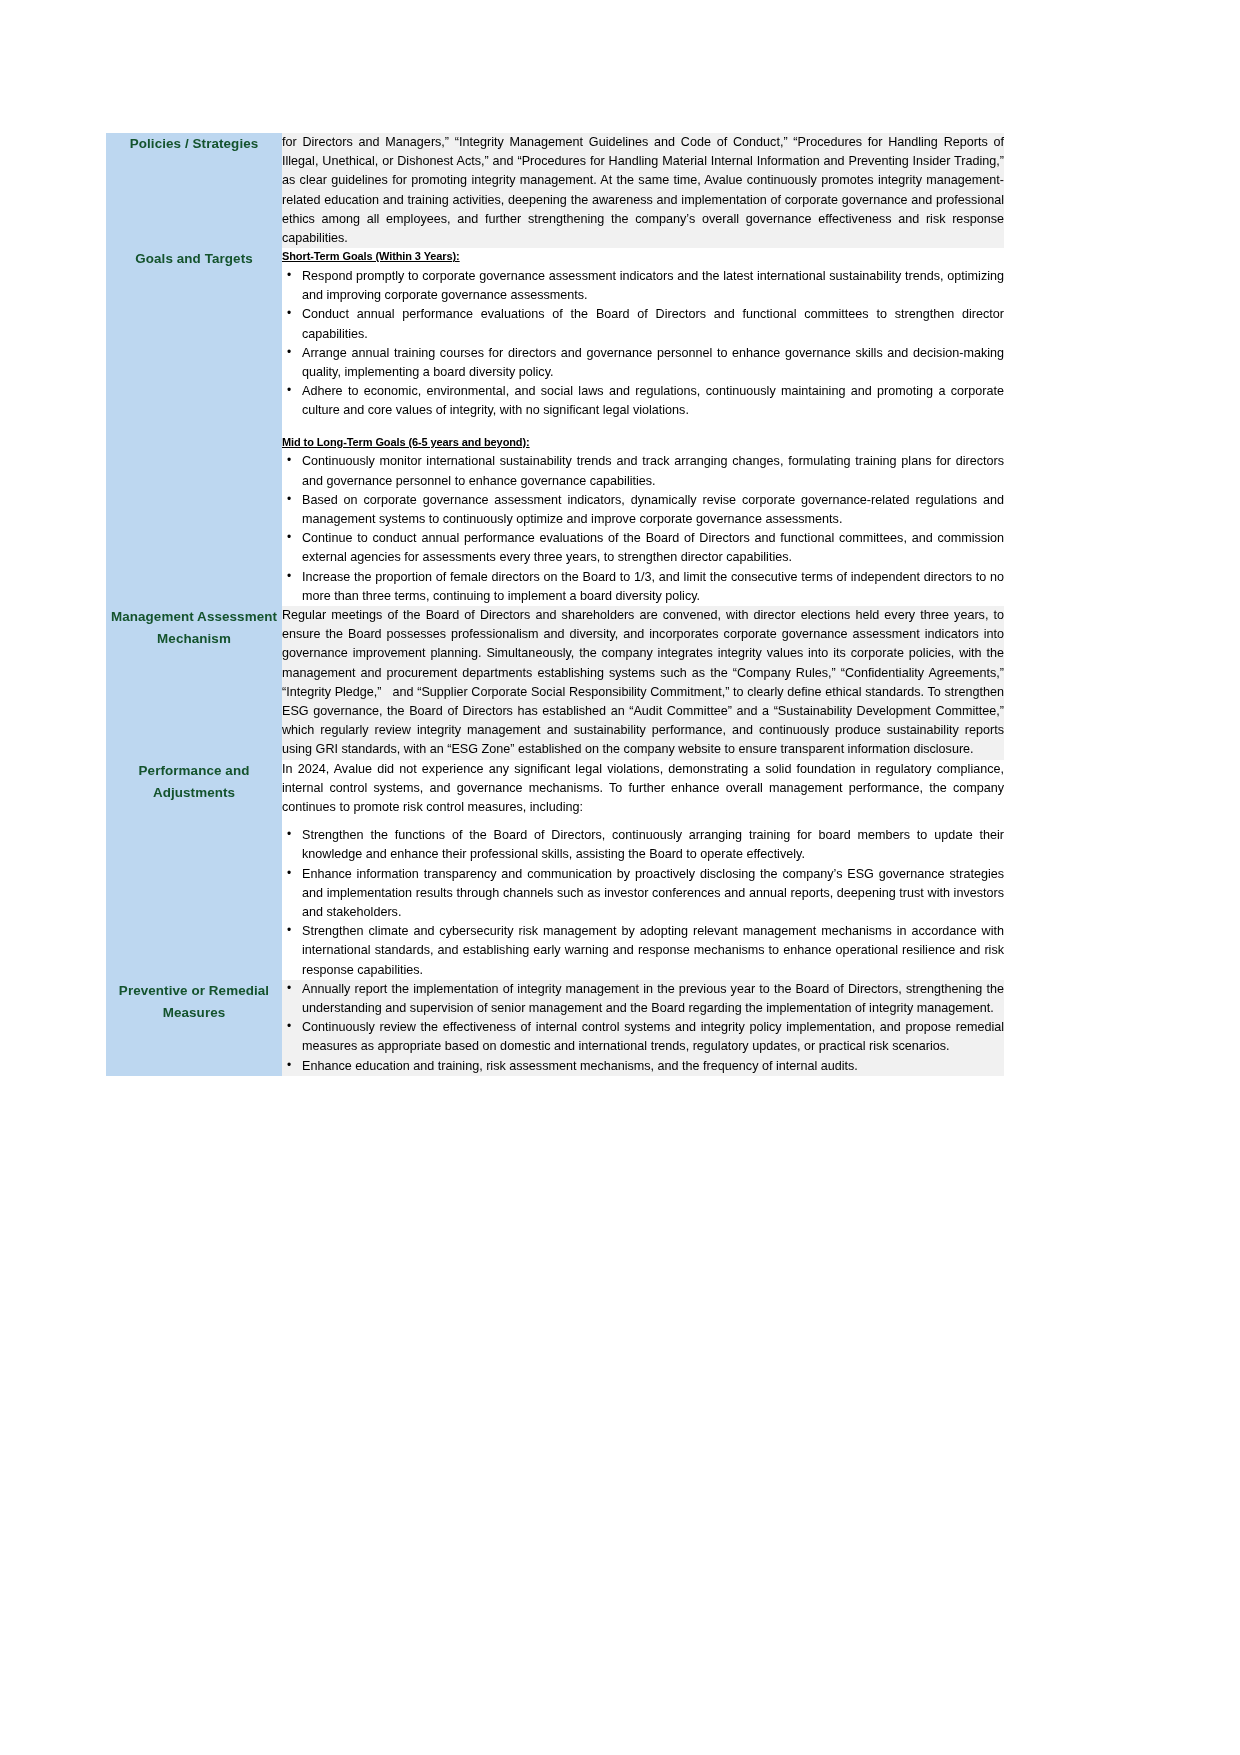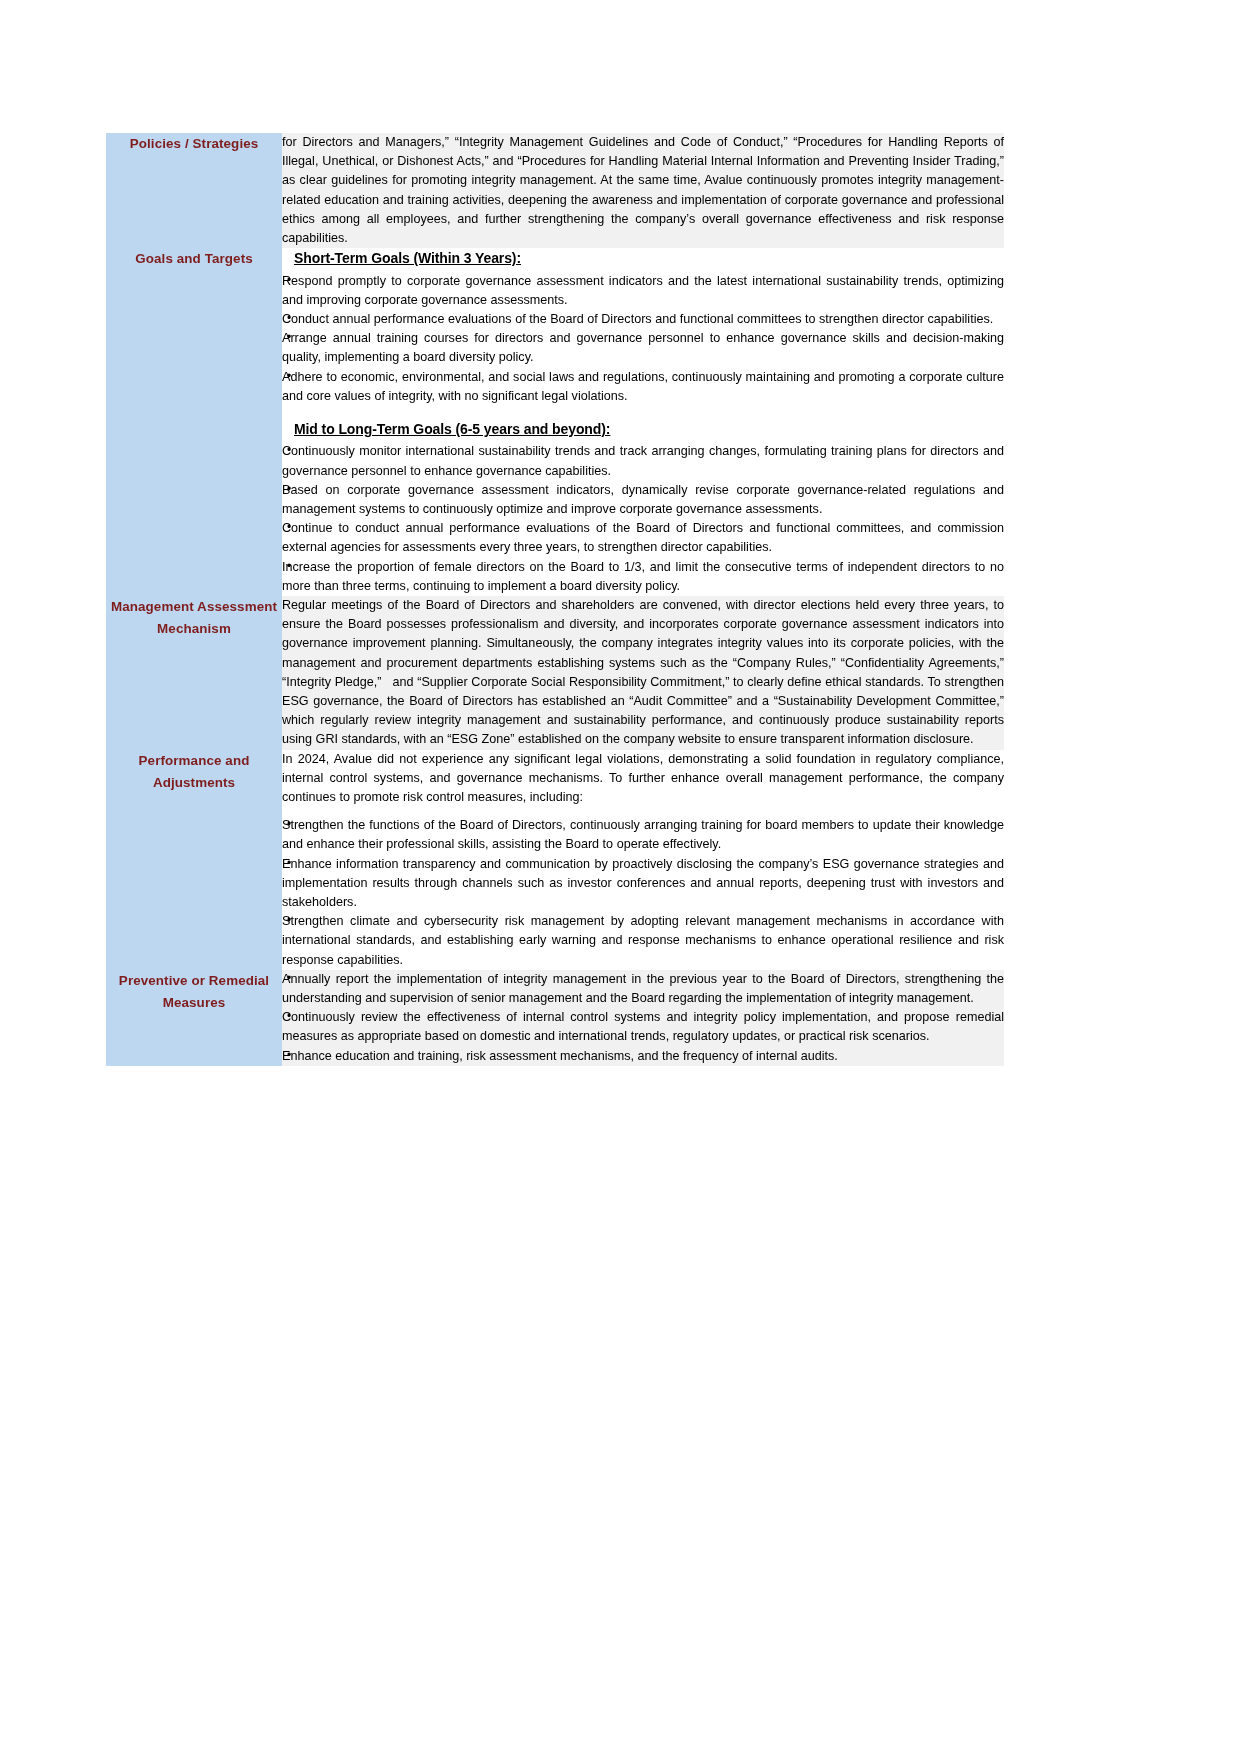--- a/index.html
+++ b/index.html
@@ -40,21 +40,21 @@
     vertical-align: top;
     padding: 0;
     border: none;
   }
 
   td.label-cell {
     background: #bdd7f0;
     border-top: 1.2px solid #4472a8;
     border-bottom: 1.2px solid #4472a8;
     border-left: 1.2px solid #4472a8;
-    color: #7f1d1d;
+    color: #14532d;
     font-weight: bold;
     font-size: 13.4px;
     text-align: center;
     vertical-align: middle;
     line-height: 1.65;
     padding: 4px 6px;
     letter-spacing: 0.1px;
   }
 
   td.content-cell {
@@ -72,34 +72,35 @@
 
   p.para {
     margin: 0 0 0 0;
     text-align: justify;
     text-justify: inter-word;
   }
 
   .heading {
     font-weight: bold;
     text-decoration: underline;
-    font-size: 14px;
+    font-size: 11px;
     display: block;
-    margin: 0 0 2px 12px;
+    margin: 0 0 2px 0;
     letter-spacing: -0.1px;
   }
   .gap { height: 13px; }
 
   ul.bullets {
     list-style: none;
     margin: 0;
     padding: 0;
   }
   ul.bullets > li {
     position: relative;
+    padding-left: 20px;
     margin: 0 0 0 0;
     text-align: justify;
     text-justify: inter-word;
   }
   ul.bullets > li::before {
     content: "\2022";
     position: absolute;
     left: 5px;
     top: -1px;
     font-size: 12px;

